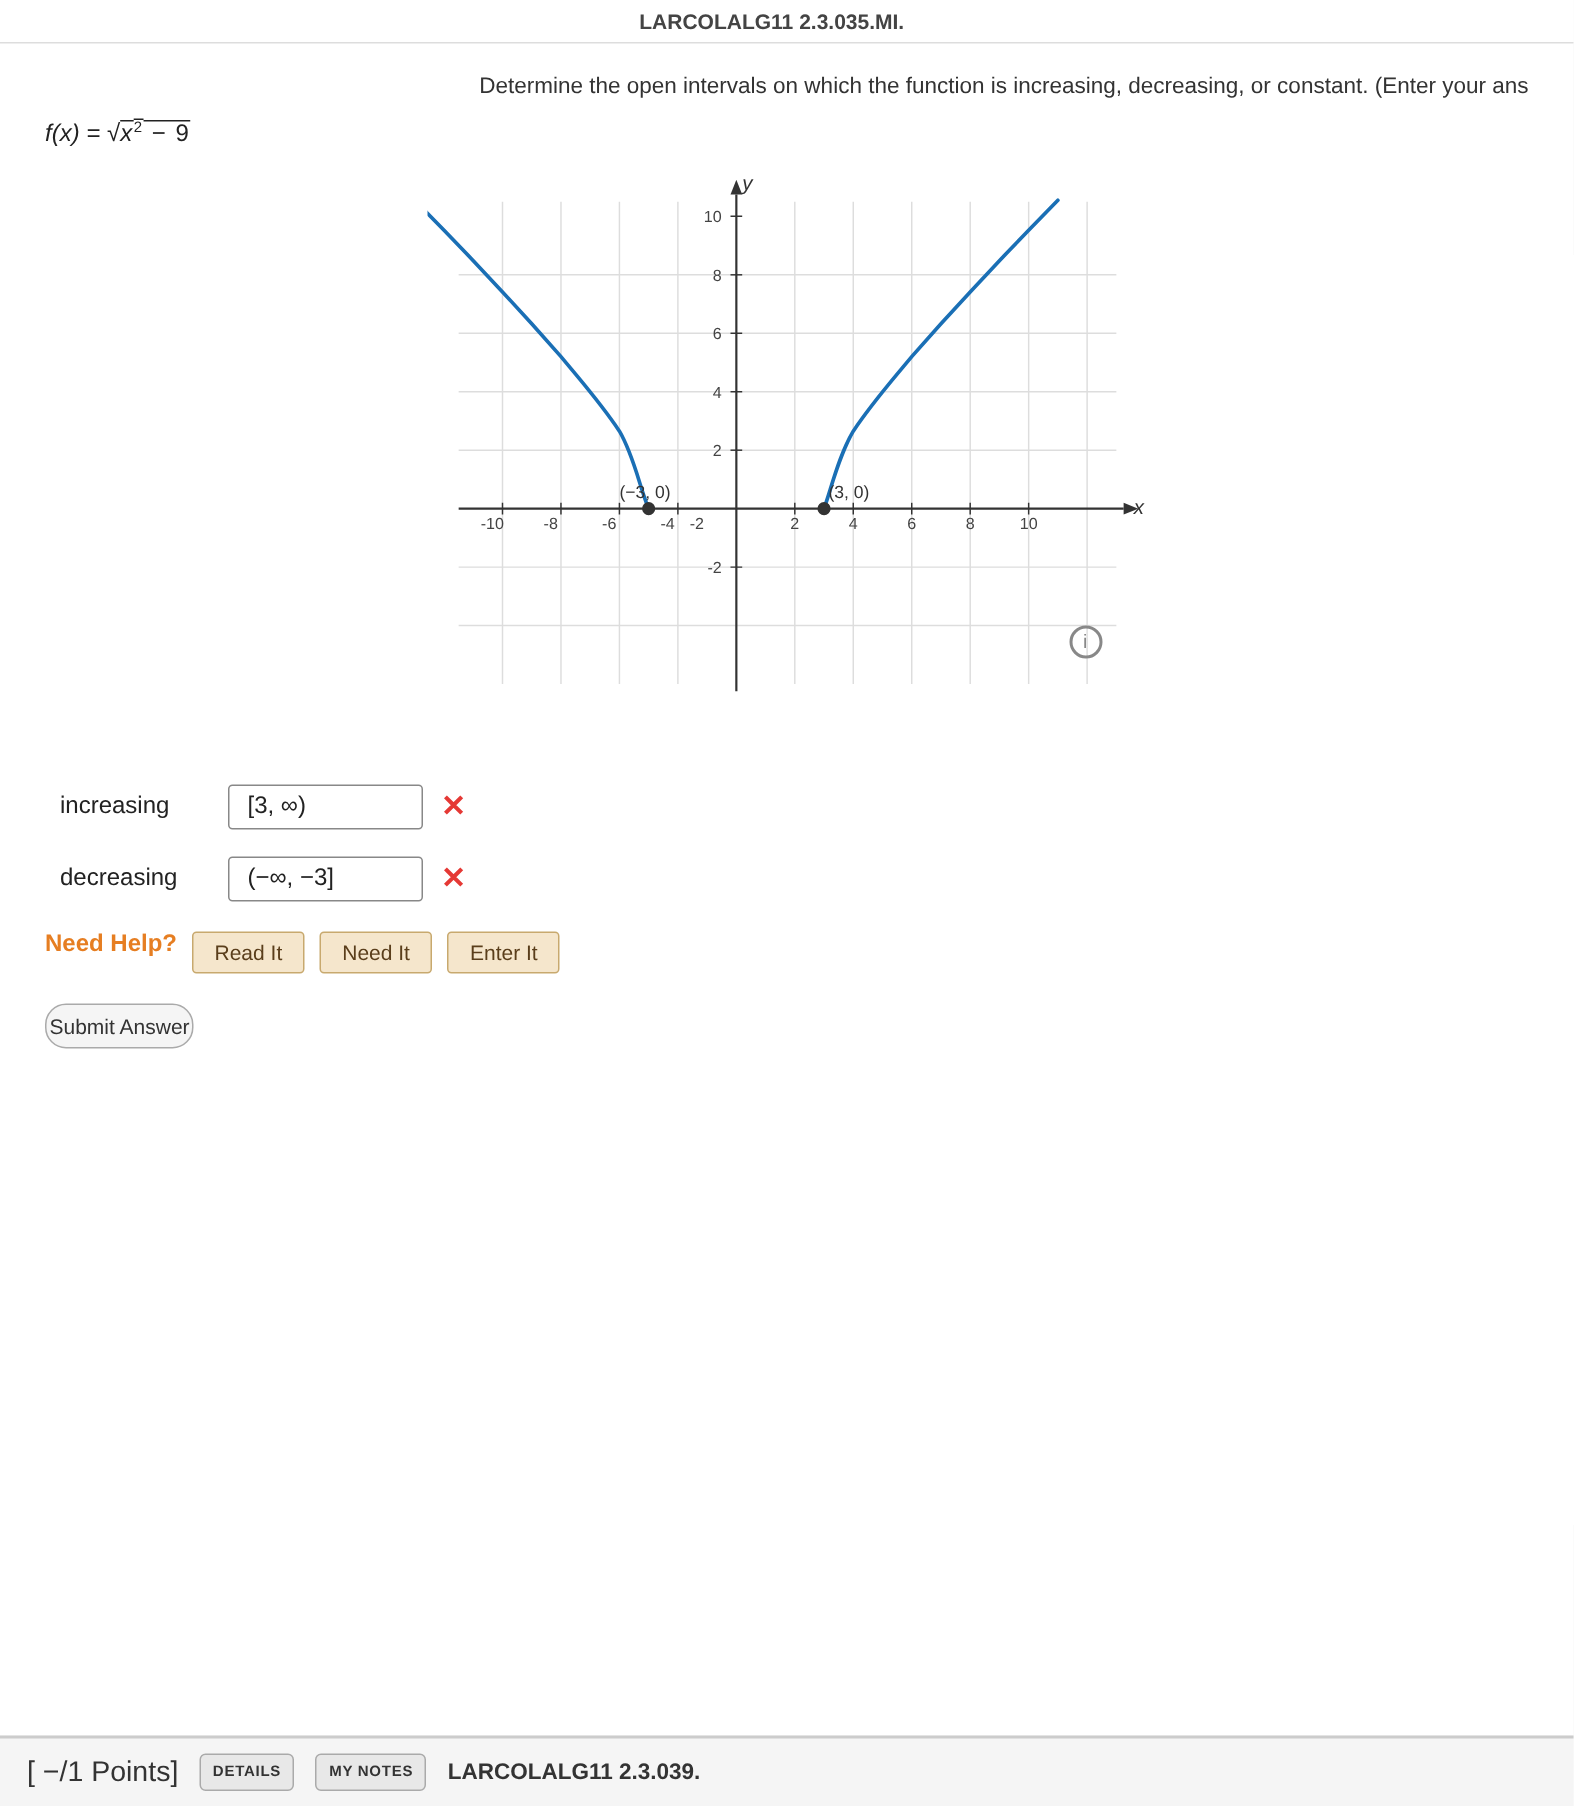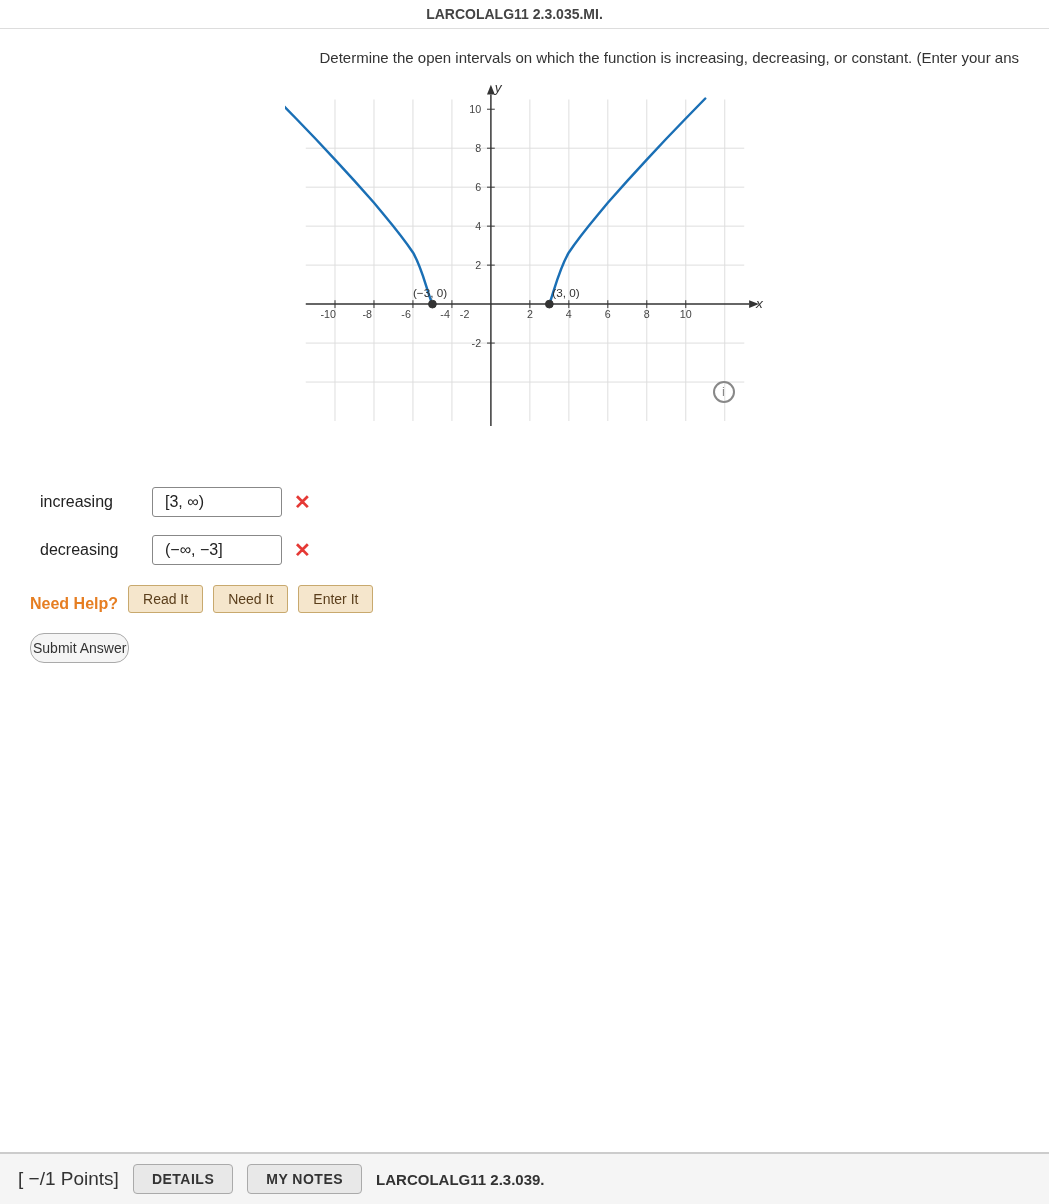--- a/index.html
+++ b/index.html
@@ -105,21 +105,21 @@
     .status-correct {
       color: #43a047;
     }
     .awesome-text {
       color: #222;
       font-weight: bold;
       font-size: 15px;
     }
     .need-help-row {
       display: flex;
-      align-items: flex-end;
+      align-items: flex-start;
       gap: 10px;
       margin-top: 20px;
       margin-bottom: 20px;
     }
     .need-help-label {
       color: #e67e22;
       font-weight: bold;
       font-size: 16px;
     }
     .help-btn {
@@ -154,22 +154,22 @@
       gap: 14px;
     }
     .bottom-points {
       font-size: 19px;
       color: #333;
     }
     .bottom-btn {
       border: 1.5px solid #aaa;
       background: #e8e8e8;
       color: #333;
-      font-size: 14px;
-      padding: 6px 18px;
+      font-size: 10px;
+      padding: 6px 8px;
       border-radius: 4px;
       cursor: pointer;
       font-weight: 600;
       letter-spacing: 0.5px;
     }
     .bottom-label-text {
       font-size: 15px;
       color: #333;
       font-weight: bold;
     }
@@ -184,20 +184,23 @@
 <div class="page-wrapper">
 
   <div class="top-bar">
     <span class="top-bar-label">LARCOLALG11 2.3.035.MI.</span>
   </div>
 
   <div class="content-area">
 
     <div class="problem-statement">Determine the open intervals on which the function is increasing, decreasing, or constant. (Enter your ans</div>
 
+    <div class="function-label">
+      <i>f</i>(<i>x</i>) = √<span style="text-decoration:overline; letter-spacing:1px;"><i>x</i><sup>2</sup> − 9</span>
+    </div>
 
     <div class="graph-container">
       <div class="graph-svg-wrap">
         <svg width="480" height="380" viewBox="-10 -10 490 390">
 
           <rect x="0" y="0" width="480" height="380" fill="#fff"></rect>
 
           <line x1="40" y1="10" x2="40" y2="340" stroke="#ddd" stroke-width="1"></line>
           <line x1="80" y1="10" x2="80" y2="340" stroke="#ddd" stroke-width="1"></line>
           <line x1="120" y1="10" x2="120" y2="340" stroke="#ddd" stroke-width="1"></line>

